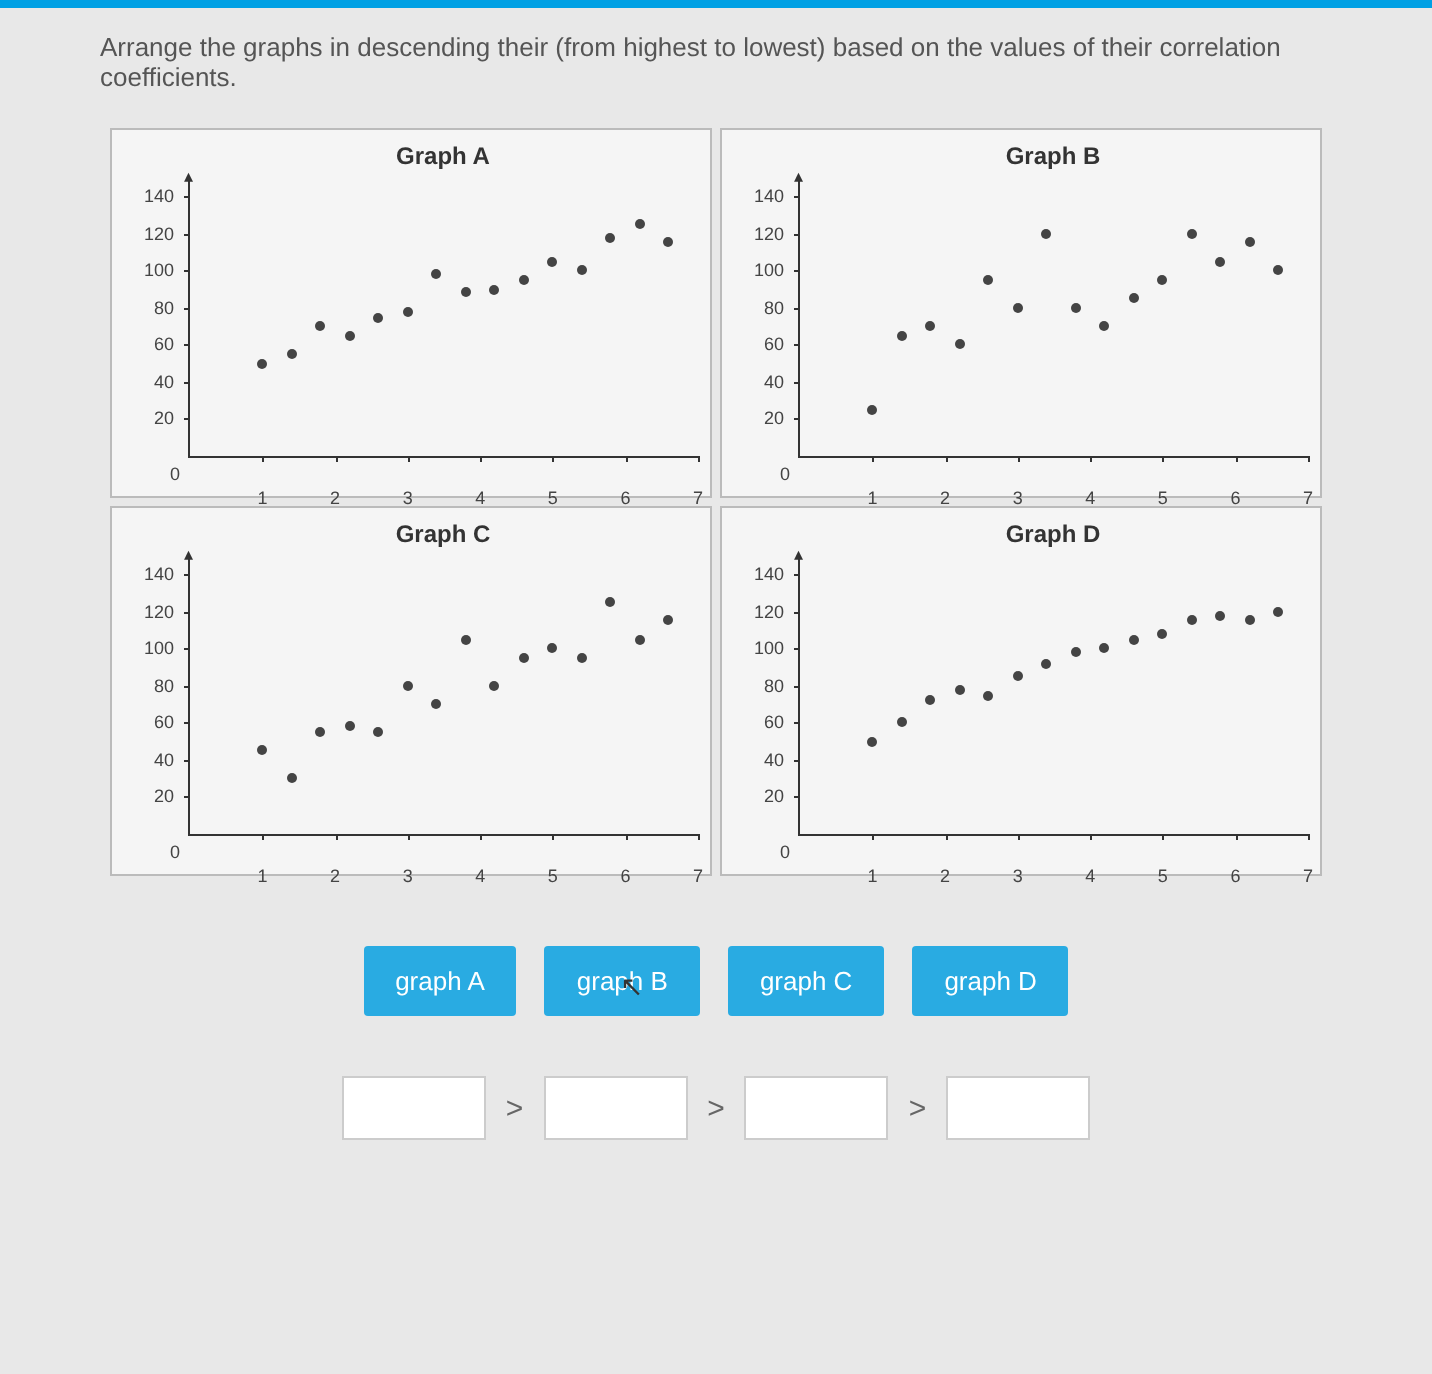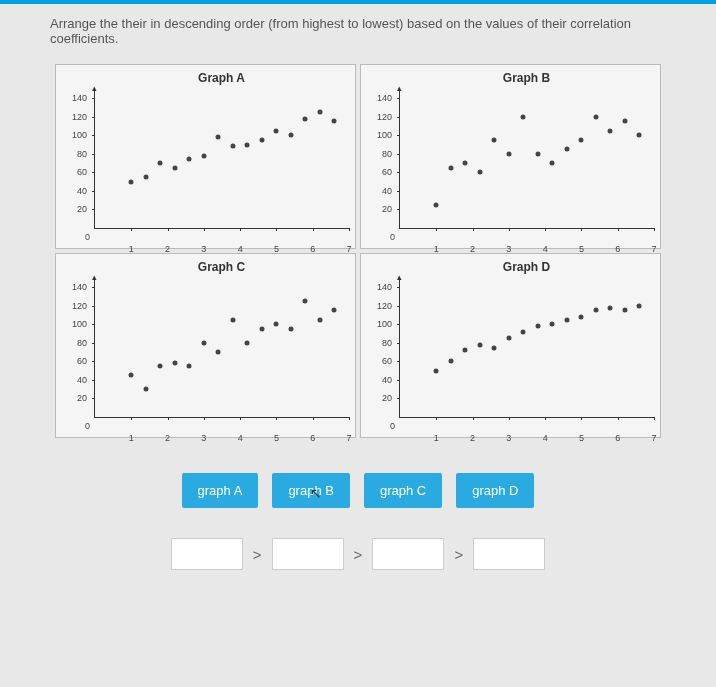--- a/index.html
+++ b/index.html
@@ -146,21 +146,21 @@
       top: 485px;
       font-size: 14px;
       color: #333;
     }
   </style>
 </head>
 <body>
 
 <div class="top-bar"></div>
 
-<div class="instruction">Arrange the their in descending order (from highest to lowest) based on the values of their correlation coefficients.</div>
+<div class="instruction">Arrange the graphs in descending their (from highest to lowest) based on the values of their correlation coefficients.</div>
 
 <div class="charts-container">
     <div class="chart-panel">
       <div class="chart-title">Graph A</div>
       <div class="chart-area">
         <div class="arrow-y">▴</div>
         <div class="y-tick" style="top: 86.6667%;"></div>
         <div class="y-tick" style="top: 73.3333%;"></div>
         <div class="y-tick" style="top: 60%;"></div>
         <div class="y-tick" style="top: 46.6667%;"></div>

